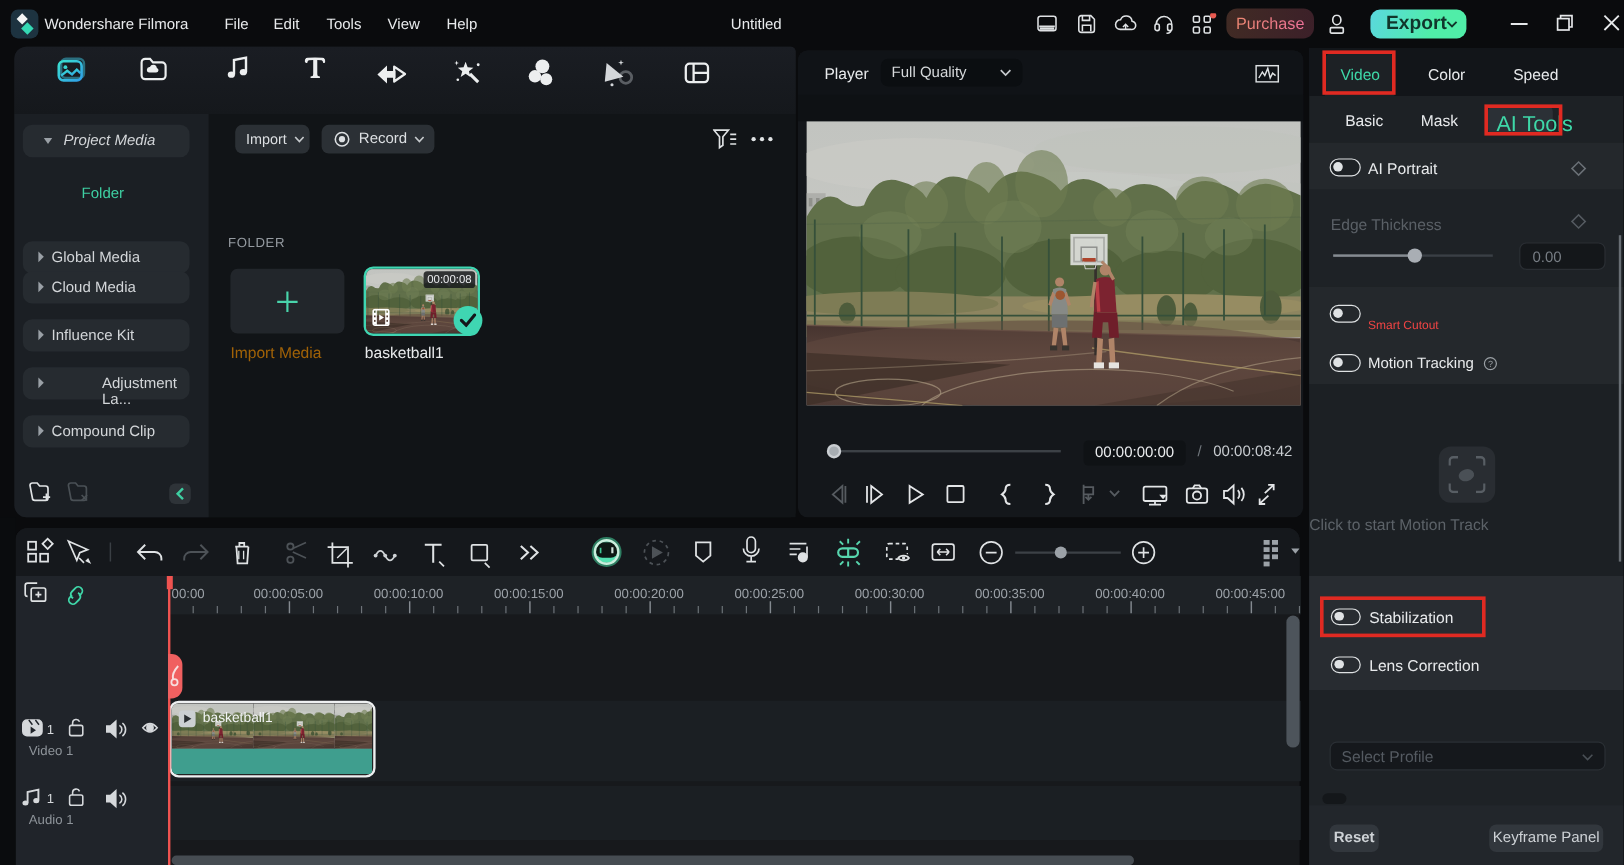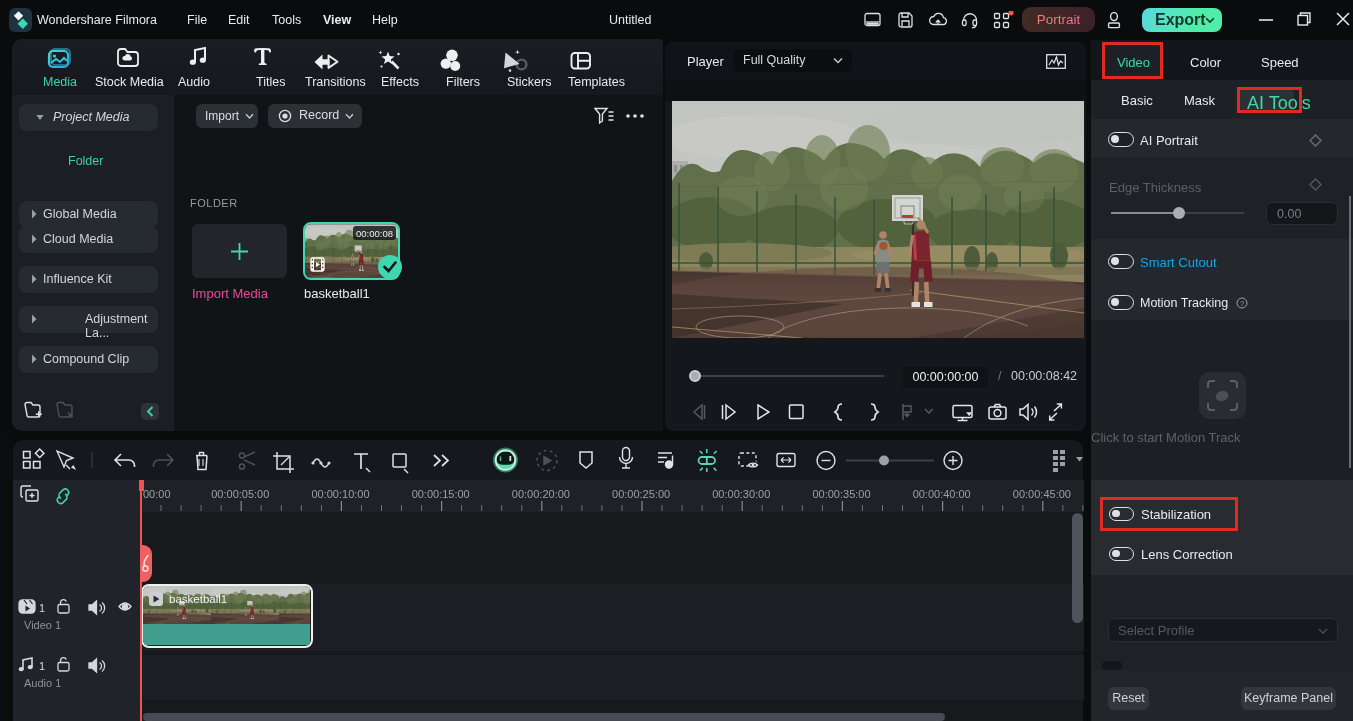--- a/index.html
+++ b/index.html
@@ -17,21 +17,21 @@
 <div class="abs" style="left:9px;top:8px;width:23px;height:24px;border-radius:6px;background:#1d3340;">
   <svg width="23" height="24" viewBox="0 0 23 24">
     <rect x="6.2" y="4.5" width="6.6" height="6.6" transform="rotate(45 9.5 7.8)" fill="#f4f6f6"></rect>
     <path d="M 13.8 10.5 L 19 15.7 L 13.8 20.9 L 8.6 15.7 Z" fill="#35d9b4"></path>
   </svg>
 </div>
 <div class="abs txt" style="left:37px;top:13px;font-size:12.5px;">Wondershare Filmora</div>
 <div class="abs txt" style="left:187px;top:13px;font-size:12.5px;">File</div>
 <div class="abs txt" style="left:228px;top:13px;font-size:12.5px;">Edit</div>
 <div class="abs txt" style="left:272px;top:13px;font-size:12.5px;">Tools</div>
-<div class="abs txt" style="left:323px;top:13px;font-size:12.5px;font-weight:bold;">View</div>
+<div class="abs txt" style="left:323px;top:13px;font-size:12.5px;">View</div>
 <div class="abs txt" style="left:372px;top:13px;font-size:12.5px;">Help</div>
 <div class="abs txt" style="left:609px;top:13px;font-size:12.5px;">Untitled</div>
 
 <svg class="abs" style="left:864px;top:11px;" width="150" height="19" viewBox="0 0 150 19">
   <g fill="none" stroke="#dfe2e4" stroke-width="1.3">
     <rect x="1" y="2.5" width="15" height="12" rx="2"></rect>
     <path d="M2 11 h13"></path>
     <rect x="2.5" y="11.8" width="12" height="2" fill="#dfe2e4" stroke="none"></rect>
     <g transform="translate(33,0)">
       <path d="M2 4 a2 2 0 0 1 2-2 h8 l3 3 v9 a2 2 0 0 1 -2 2 h-9 a2 2 0 0 1 -2 -2 z"></path>
@@ -51,21 +51,21 @@
     <g transform="translate(129,0)">
       <rect x="1.5" y="2.5" width="5" height="5" rx="1"></rect>
       <rect x="10.5" y="2.5" width="5" height="5" rx="1"></rect>
       <rect x="1.5" y="11.5" width="5" height="5" rx="1"></rect>
       <rect x="10.5" y="11.5" width="5" height="5" rx="1"></rect>
     </g>
     <circle cx="147" cy="1.8" r="2.6" fill="#e85a50" stroke="none"></circle>
   </g>
 </svg>
 <div class="abs" style="left:1022px;top:7px;width:73px;height:25px;border-radius:9px;background:linear-gradient(100deg,#412b24 0%,#3c2029 100%);">
-  <div style="text-align:center;line-height:25px;font-size:13.5px;background:linear-gradient(90deg,#ec8a6c,#f06f9f);-webkit-background-clip:text;background-clip:text;color:transparent;">Portrait</div>
+  <div style="text-align:center;line-height:25px;font-size:13.5px;background:linear-gradient(90deg,#ec8a6c,#f06f9f);-webkit-background-clip:text;background-clip:text;color:transparent;">Purchase</div>
 </div>
 <svg class="abs" style="left:1106px;top:12px;" width="16" height="17" viewBox="0 0 16 17">
   <g fill="none" stroke="#dfe2e4" stroke-width="1.4">
     <ellipse cx="8" cy="4.6" rx="3.4" ry="4"></ellipse>
     <rect x="2.6" y="11" width="10.8" height="4.6" rx="1"></rect>
   </g>
 </svg>
 <div class="abs" style="left:1142px;top:8px;width:80px;height:24px;border-radius:8px;background:linear-gradient(110deg,#5ad8de 0%,#50eda8 65%);">
   <div style="position:absolute;left:13px;top:0;line-height:24px;font-size:16px;color:#11352b;font-weight:bold;">Export</div>
   <svg style="position:absolute;right:7px;top:9px;" width="10" height="7" viewBox="0 0 10 7">
@@ -141,31 +141,20 @@
     <path d="M493.5 6.5 L492 22.2 L507.5 18 Z"></path>
     <path d="M505.5 3.8 l.6 1.8 1.8.6 -1.8.6 -.6 1.8 -.6-1.8 -1.8-.6 1.8-.6 z"></path>
     <circle cx="498" cy="24.6" r="1.3"></circle>
   </g>
 
   <g fill="none" stroke="#eceeef" stroke-width="1.9">
     <rect x="559.5" y="7" width="18.5" height="15.5" rx="3.2"></rect>
     <path d="M566 7 v15.5 M566 14.8 h12"></path>
   </g>
 </svg>
-<div class="abs" style="left:12px;top:75px;width:651px;height:16px;font-size:12.5px;color:#e8eaec;">
-  <span style="position:absolute;left:31px;color:#41d4a5;">Media</span>
-  <span style="position:absolute;left:83px;">Stock Media</span>
-  <span style="position:absolute;left:166px;">Audio</span>
-  <span style="position:absolute;left:244px;">Titles</span>
-  <span style="position:absolute;left:293px;">Transitions</span>
-  <span style="position:absolute;left:369px;">Effects</span>
-  <span style="position:absolute;left:434px;">Filters</span>
-  <span style="position:absolute;left:495px;">Stickers</span>
-  <span style="position:absolute;left:556px;">Templates</span>
-</div>
 
 <div class="abs" style="left:19px;top:104px;width:139px;height:27px;background:#262b30;border-radius:8px;font-style:italic;">
   <svg style="position:absolute;left:17px;top:10px;" width="9" height="7" viewBox="0 0 9 7">
         <path d="M0.5 1 h7 l-3.5 5 z" fill="#9aa0a6"></path>
       </svg>
   <span style="position:absolute;left:34px;top:6px;font-size:12.5px;color:#d3d6d9;">Project Media</span>
 </div>
 <div class="abs" style="left:68px;top:154px;font-size:12.5px;color:#3ecfa2;">Folder</div>
 <div class="abs" style="left:19px;top:201px;width:139px;height:27px;background:#262b30;border-radius:8px;">
   <svg style="position:absolute;left:12px;top:8px;" width="6" height="10" viewBox="0 0 6 10">
@@ -238,21 +227,21 @@
         <circle cx="48" cy="9" r="1.8"></circle>
       </g>
 </svg>
 <div class="abs" style="left:190px;top:197px;font-size:11px;letter-spacing:.5px;color:#959ba1;">FOLDER</div>
 
 <div class="abs" style="left:192px;top:224px;width:95px;height:54px;background:#22262b;border-radius:6px;">
   <svg style="position:absolute;left:38px;top:18px;" width="19" height="19" viewBox="0 0 19 19">
         <path d="M9.5 1 v17 M1 9.5 h17" stroke="#49d4ab" stroke-width="1.8"></path>
       </svg>
 </div>
-<div class="abs" style="left:192px;top:286px;font-size:13px;color:#ec4899;">Import Media</div>
+<div class="abs" style="left:192px;top:286px;font-size:13px;color:#a16207;">Import Media</div>
 
 <div class="abs" style="left:303px;top:222px;width:97px;height:58px;border:2px solid #3fd6b2;border-radius:8px;background:#111;overflow:hidden;">
   <svg style="position:absolute;left:0;top:0;" width="93" height="54" viewBox="0 0 412 237">
         <use href="#scene"></use>
       </svg>
   <div style="position:absolute;right:2px;top:2px;background:rgba(24,26,28,.85);border-radius:3px;font-size:9.5px;color:#e8eaec;padding:1.5px 3px;">00:00:08</div>
   <svg style="position:absolute;left:5px;bottom:6px;" width="15" height="15" viewBox="0 0 15 15">
     <rect x="1" y="1" width="13" height="13" rx="1.5" fill="none" stroke="#fff" stroke-width="1.3"></rect>
     <path d="M3.5 1 v13 M11.5 1 v13" stroke="#fff" stroke-width="1"></path>
     <rect x="1" y="3.6" width="2.5" height="2.2" fill="#fff"></rect>
@@ -379,21 +368,21 @@
 <div class="abs" style="left:1111px;top:212px;width:133px;height:2px;background:#3a3f45;"></div>
 <div class="abs" style="left:1111px;top:212px;width:68px;height:2px;background:#858b91;"></div>
 <div class="abs" style="left:1173px;top:207px;width:12px;height:12px;border-radius:50%;background:#a9aeb4;"></div>
 <div class="abs" style="left:1266px;top:202px;width:72px;height:23px;background:#14171a;border:1px solid #2a2e33;border-radius:6px;">
   <span style="position:absolute;left:10px;top:4px;font-size:12.5px;color:#787e85;">0.00</span>
 </div>
 
 <div class="abs" style="left:1108px;top:254px;width:26px;height:15px;border:1.5px solid #dfe2e4;border-radius:8px;background:#24282c;">
       <div style="position:absolute;left:2px;top:2px;width:8px;height:8px;border-radius:50%;background:#dfe2e4;"></div>
     </div>
-<div class="abs" style="left:1140px;top:255px;font-size:13px;color:#0ea5e9;">Smart Cutout</div>
+<div class="abs" style="left:1140px;top:266px;font-size:10px;color:#ef4444;">Smart Cutout</div>
 <div class="abs" style="left:1108px;top:295px;width:26px;height:15px;border:1.5px solid #dfe2e4;border-radius:8px;background:#24282c;">
       <div style="position:absolute;left:2px;top:2px;width:8px;height:8px;border-radius:50%;background:#dfe2e4;"></div>
     </div>
 <div class="abs" style="left:1140px;top:296px;font-size:12.5px;color:#e8eaec;">Motion Tracking</div>
 <svg class="abs" style="left:1236px;top:297px;" width="12" height="12" viewBox="0 0 12 12">
       <circle cx="6" cy="6" r="5" fill="none" stroke="#9aa0a5" stroke-width="1"></circle>
       <text x="6" y="8.6" text-anchor="middle" font-size="7.5" fill="#9aa0a5" font-family="Liberation Sans">?</text>
     </svg>
 
 <div class="abs" style="left:1199px;top:372px;width:47px;height:47px;background:#292d32;border-radius:10px;">
@@ -418,21 +407,21 @@
 
 <div class="abs" style="left:1109px;top:619px;font-size:13px;color:#15803d;">Device Model</div>
 <div class="abs" style="left:1108px;top:618px;width:230px;height:24px;background:#15181c;border:1px solid #2a2f34;border-radius:6px;">
   <span style="position:absolute;left:9px;top:4px;font-size:13px;color:#545a61;">Select Profile</span>
   <svg style="position:absolute;right:9px;top:9px;" width="10" height="7" viewBox="0 0 10 7">
         <path d="M1 1 L5 5 L9 1" stroke="#4a5056" stroke-width="1.3" fill="none"></path>
       </svg>
 </div>
 <div class="abs" style="left:1102px;top:661px;width:20px;height:9px;border-radius:5px;background:#14171a;"></div>
 
-<div class="abs" style="left:1108px;top:687px;width:41px;height:23px;background:#32373d;border-radius:6px;text-align:center;line-height:23px;font-size:12.5px;color:#ced2d6;">Reset</div>
+<div class="abs" style="left:1108px;top:687px;width:41px;height:23px;background:#32373d;border-radius:6px;text-align:center;line-height:23px;font-size:12.5px;color:#ced2d6;font-weight:bold;">Reset</div>
 <div class="abs" style="left:1241px;top:687px;width:95px;height:23px;background:#32373d;border-radius:6px;text-align:center;line-height:23px;font-size:12.5px;color:#ced2d6;">Keyframe Panel</div>
 <div class="abs" style="left:1349px;top:196px;width:2px;height:272px;background:#686e74;"></div>
 
 <div class="abs" style="left:13px;top:440px;width:1070px;height:281px;background:#17191c;border-radius:10px 10px 0 0;"></div>
 <div class="abs" style="left:13px;top:440px;width:1070px;height:40px;background:#15181c;border-radius:10px 10px 0 0;"></div>
 
 <div class="abs" style="left:13px;top:480px;width:128px;height:241px;background:#20242a;"></div>
 
 <div class="abs" style="left:141px;top:480px;width:943px;height:32px;background:#1e2226;"></div>
 

